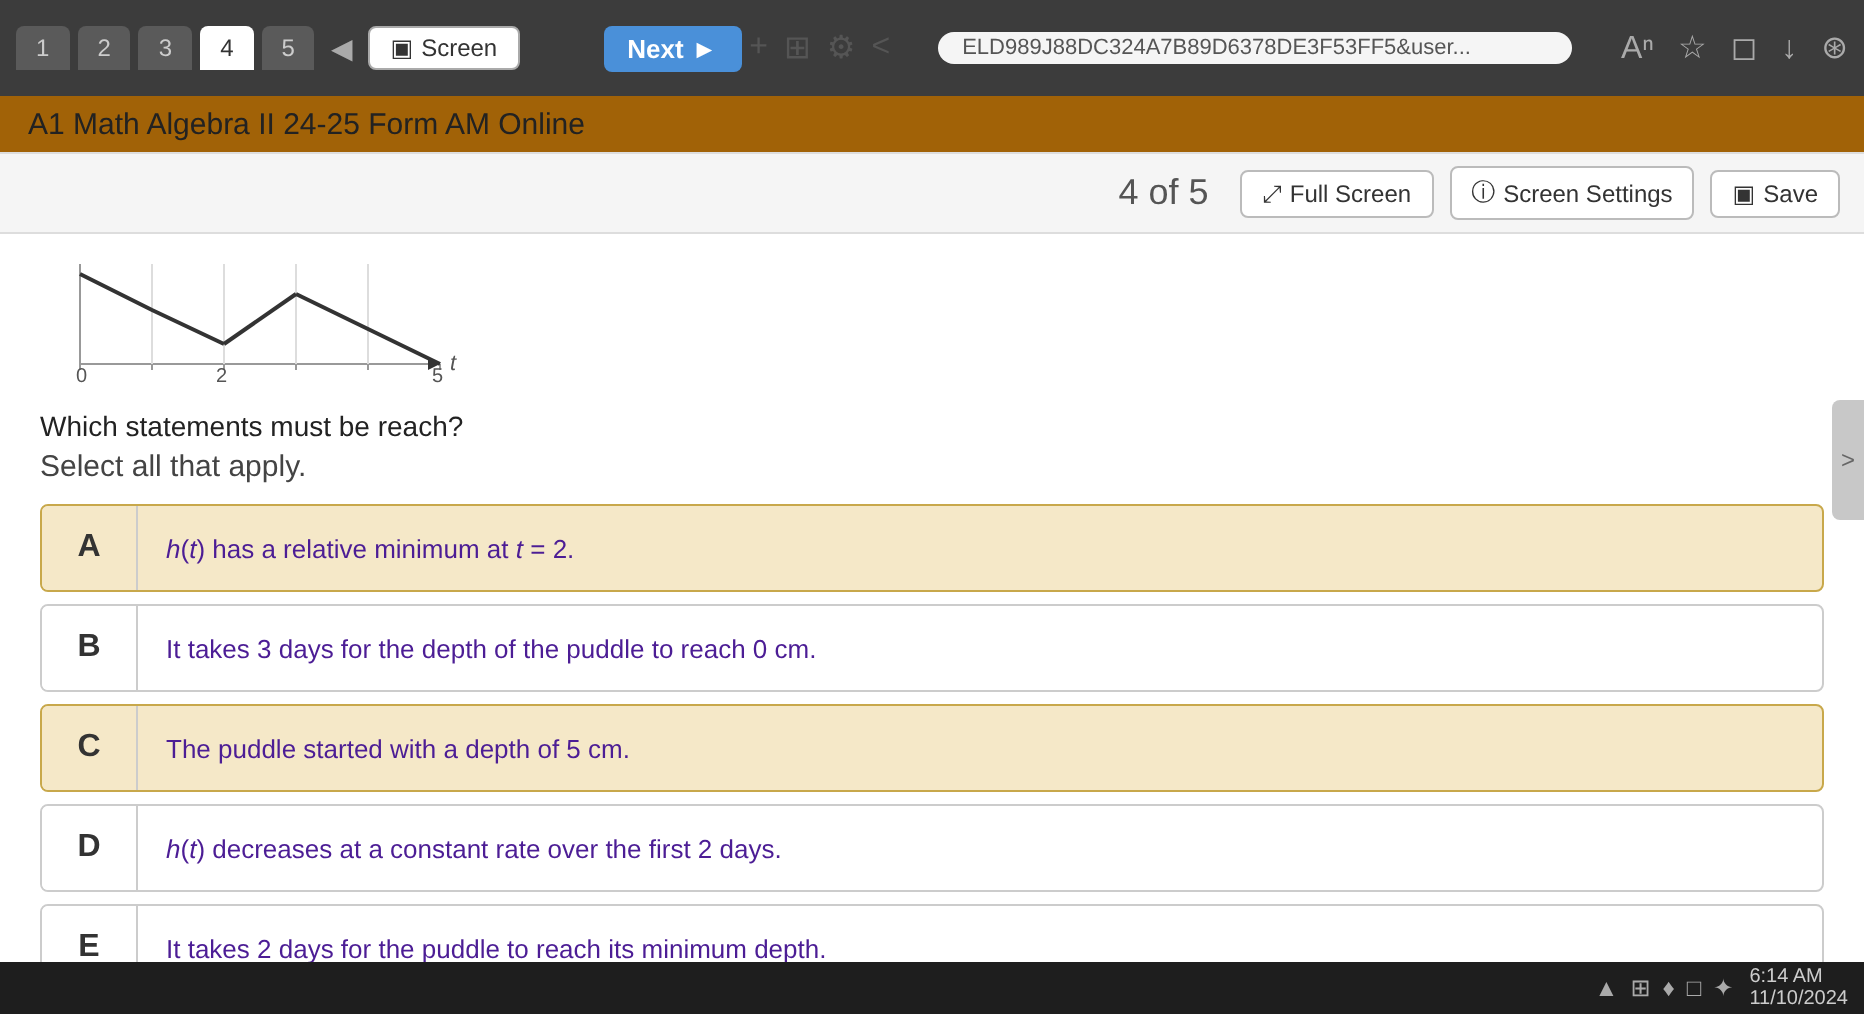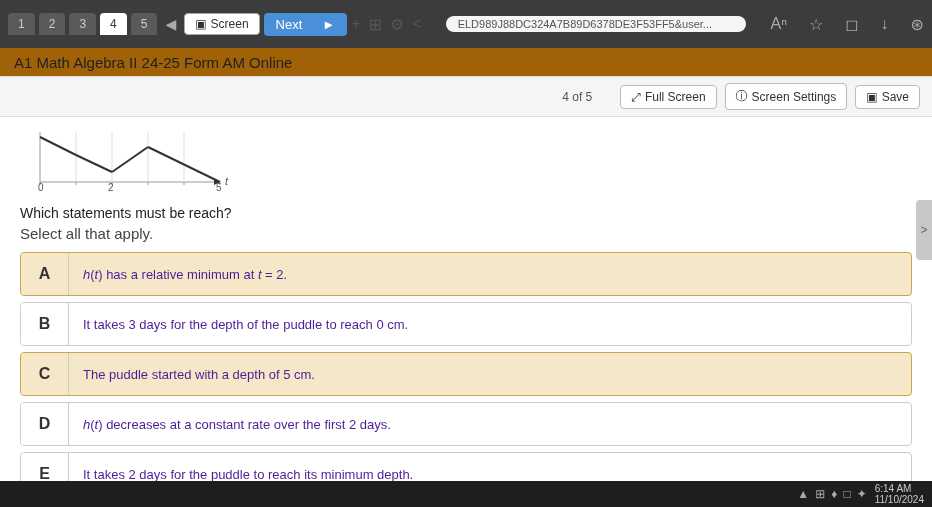--- a/index.html
+++ b/index.html
@@ -52,26 +52,27 @@
       gap: 4px;
       cursor: pointer;
       color: #333;
     }
     .next-btn {
       background: #4a90d9;
       border: none;
       border-radius: 4px;
       padding: 4px 12px;
       font-size: 13px;
-      font-weight: normal;
+      font-weight: bold;
       color: #fff;
       display: flex;
       align-items: center;
-      gap: 20px;
-      cursor: pointer;
+      gap: 4px;
+      cursor: pointer;
+      margin-left: 38px;
     }
     .toolbar-icons {
       display: flex;
       align-items: center;
       gap: 8px;
       color: #555;
       font-size: 16px;
     }
     .toolbar-icon {
       cursor: pointer;
@@ -85,22 +86,22 @@
       padding: 2px 12px;
       font-size: 11px;
       color: #555;
       margin: 0 20px;
       overflow: hidden;
       text-overflow: ellipsis;
       white-space: nowrap;
     }
     .browser-actions {
       display: flex;
-      align-items: center;
-      gap: 22px;
+      align-items: flex-end;
+      gap: 12px;
       color: #aaa;
       font-size: 16px;
     }
 
     
     .main-content {
       background: #fff;
       margin: 0;
       padding: 0;
     }
@@ -121,23 +122,23 @@
     .controls-bar {
       background: #f5f5f5;
       display: flex;
       align-items: center;
       justify-content: flex-end;
       padding: 6px 12px;
       gap: 8px;
       border-bottom: 1px solid #ddd;
     }
     .question-count {
-      font-size: 12px;
+      font-size: 18px;
       color: #555;
-      margin-right: 20px;
+      margin-right: 8px;
     }
     .ctrl-btn {
       background: #fff;
       border: 1px solid #bbb;
       border-radius: 4px;
       padding: 4px 10px;
       font-size: 12px;
       cursor: pointer;
       display: flex;
       align-items: center;

